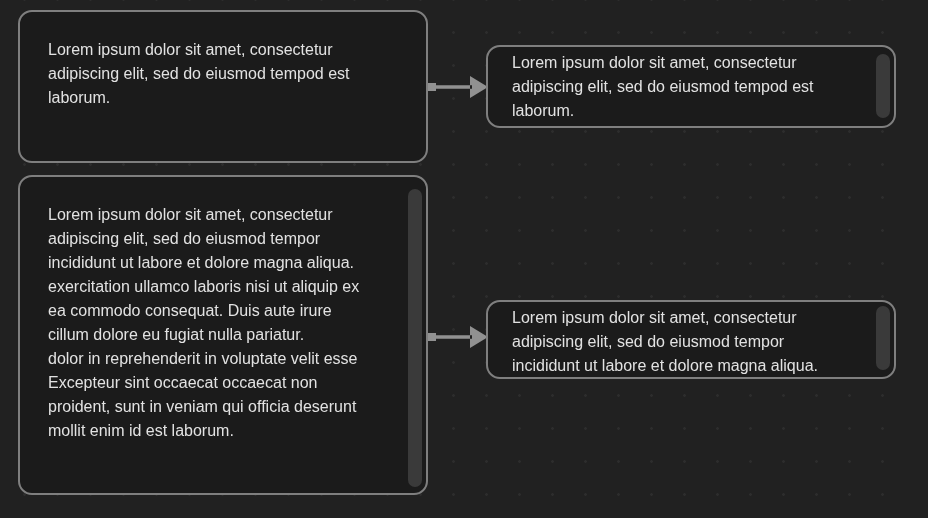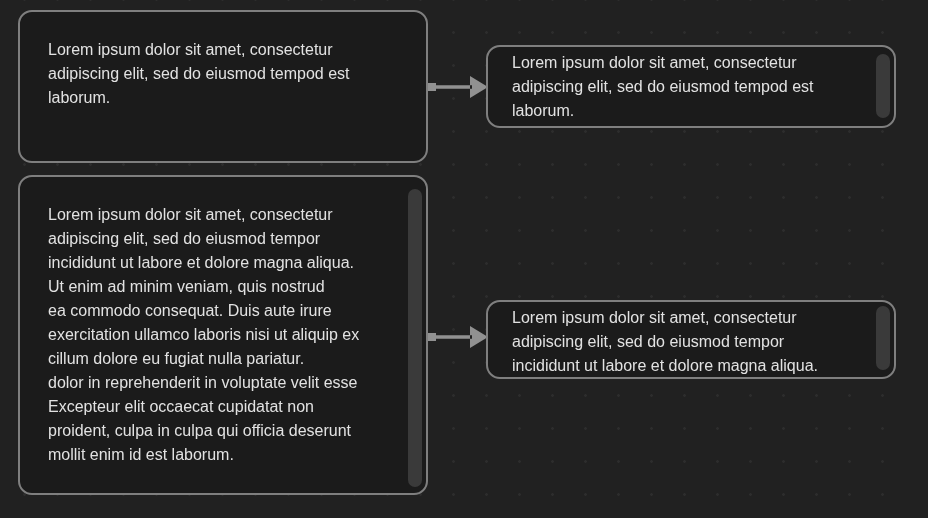--- a/index.html
+++ b/index.html
@@ -77,27 +77,26 @@
       <div class="line">laborum.</div>
     </div>
     <div class="thumb"></div>
   </div>
 
   <div class="node node3">
     <div>
       <div class="line">Lorem ipsum dolor sit amet, consectetur</div>
       <div class="line">adipiscing elit, sed do eiusmod tempor</div>
       <div class="line">incididunt ut labore et dolore magna aliqua.</div>
-      <div class="line">Ut enim ad minim veniam, quis nostrud</div>
+      <div class="line">exercitation ullamco laboris nisi ut aliquip ex</div>
       <div class="line">ea commodo consequat. Duis aute irure</div>
-      <div class="line">exercitation ullamco laboris nisi ut aliquip ex</div>
       <div class="line">cillum dolore eu fugiat nulla pariatur.</div>
       <div class="line">dolor in reprehenderit in voluptate velit esse</div>
-      <div class="line">Excepteur elit occaecat cupidatat non</div>
-      <div class="line">proident, culpa in culpa qui officia deserunt</div>
+      <div class="line">Excepteur sint occaecat occaecat non</div>
+      <div class="line">proident, sunt in veniam qui officia deserunt</div>
       <div class="line">mollit enim id est laborum.</div>
     </div>
     <div class="thumb"></div>
   </div>
 
   <div class="node node4">
     <div>
       <div class="line">Lorem ipsum dolor sit amet, consectetur</div>
       <div class="line">adipiscing elit, sed do eiusmod tempor</div>
       <div class="line">incididunt ut labore et dolore magna aliqua.</div>

